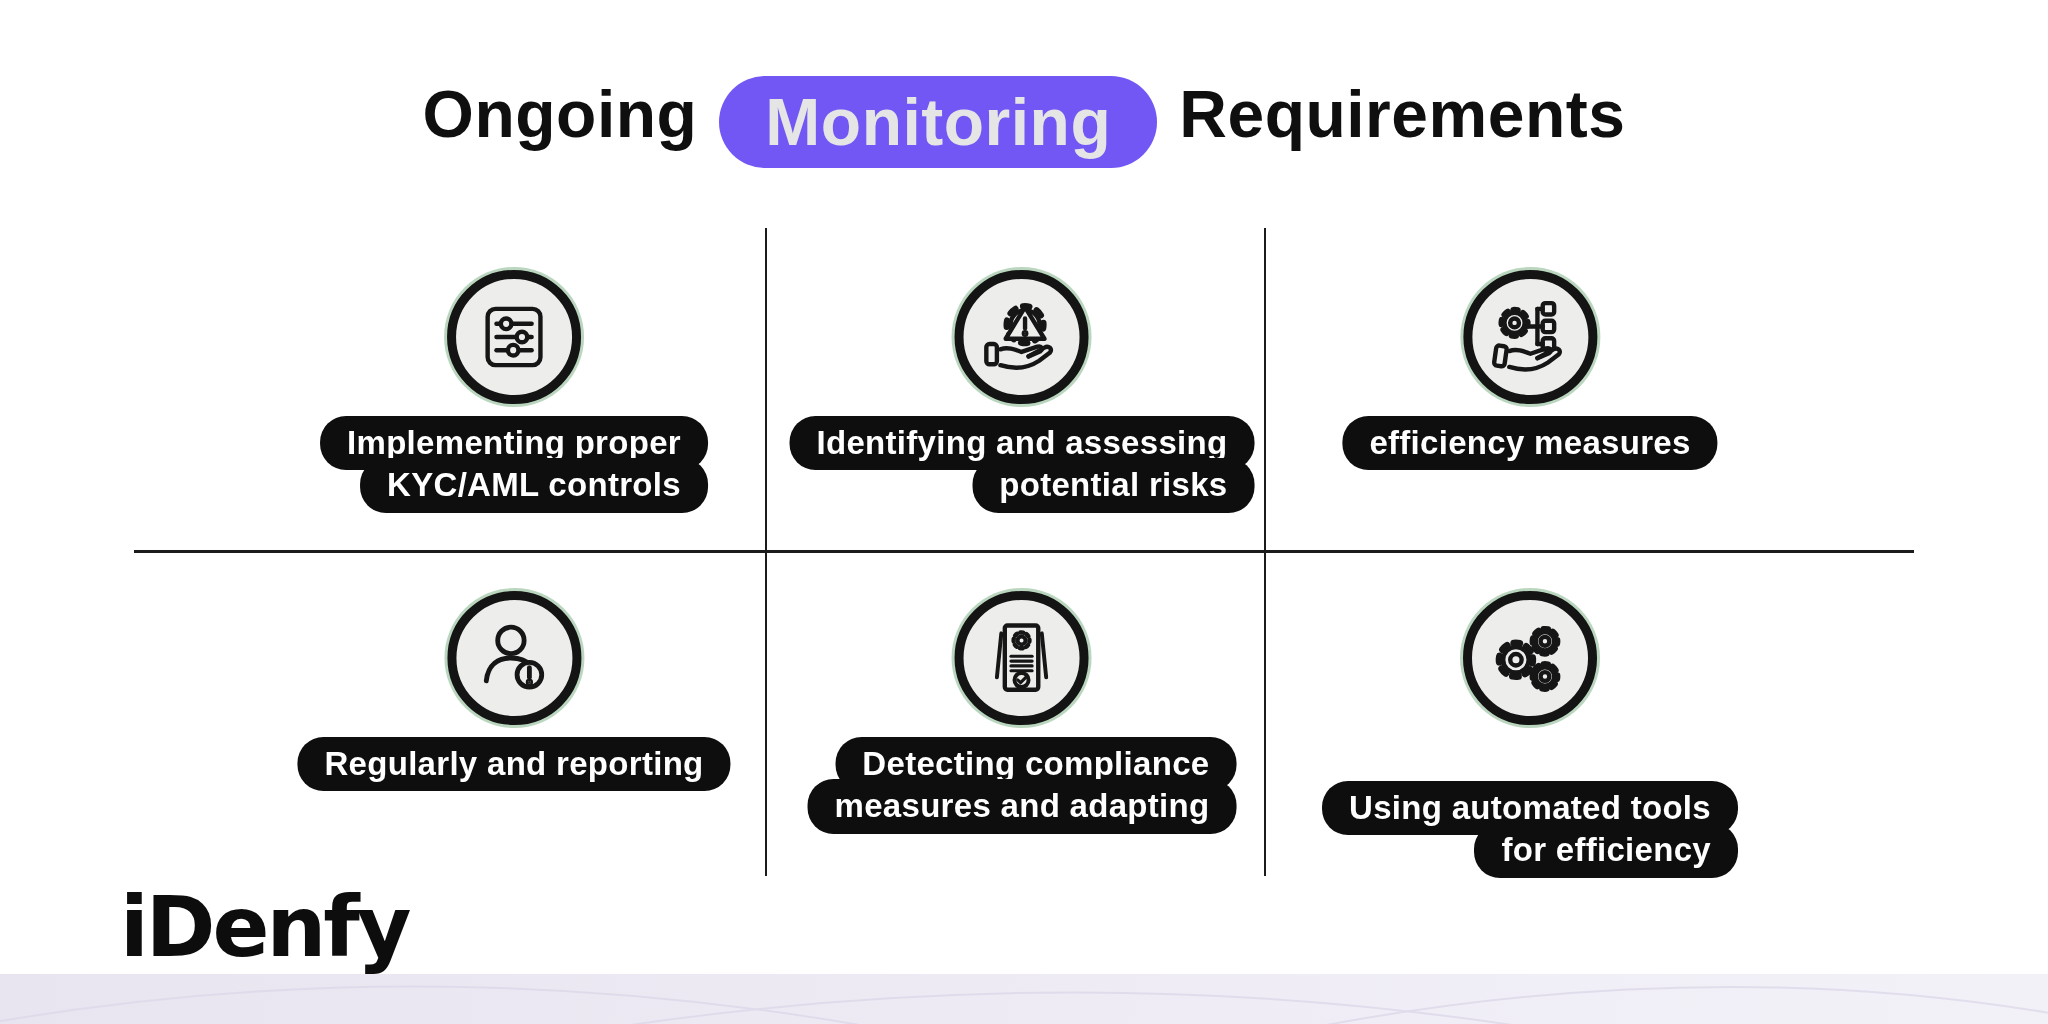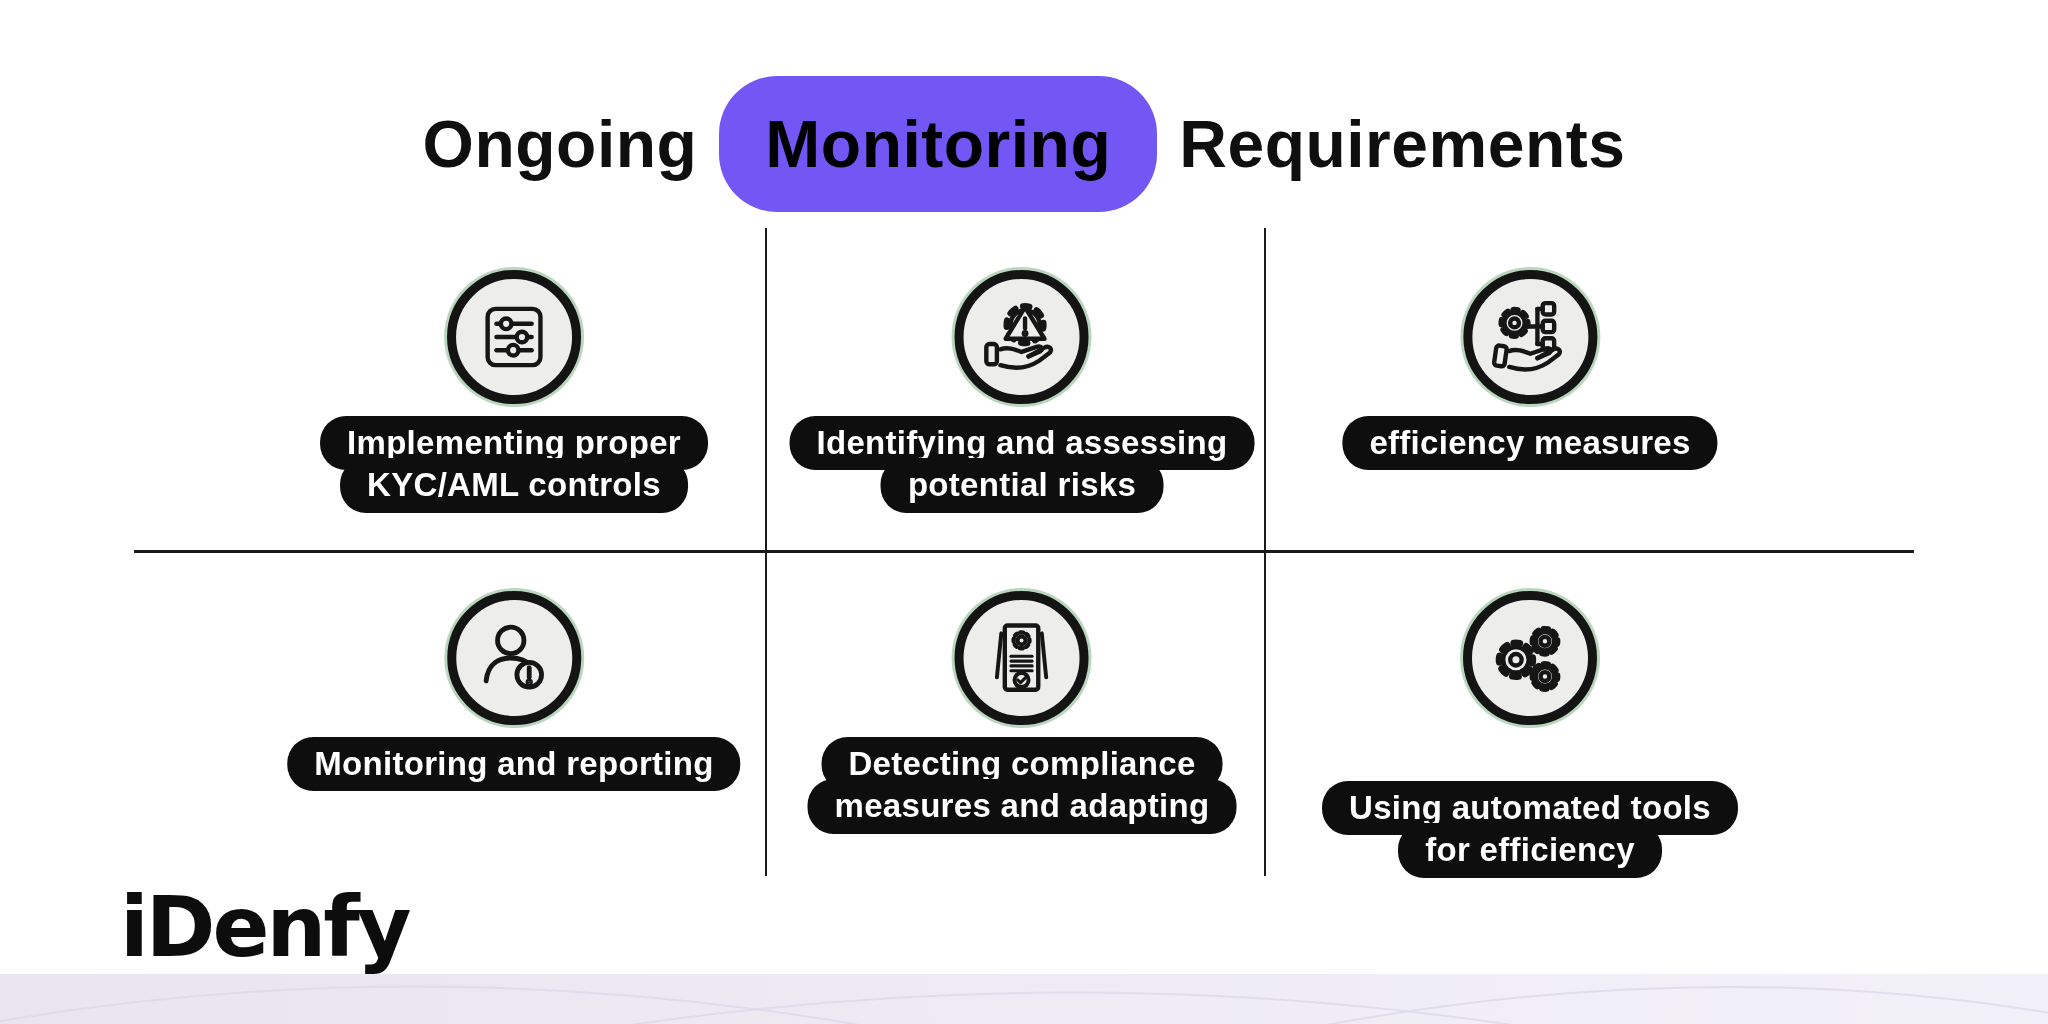--- a/index.html
+++ b/index.html
@@ -4,26 +4,26 @@
 <style>
   html,body{margin:0;padding:0;}
   body{
     width:2048px;height:1024px;position:relative;overflow:hidden;
     background:#ffffff;
     font-family:"Liberation Sans", sans-serif;
   }
   
   .title{
     position:absolute;top:76px;left:0;width:100%;
-    display:flex;justify-content:center;align-items:center;gap:22px;
+    display:flex;justify-content:center;align-items:flex-start;gap:22px;
     font-size:66px;font-weight:bold;color:#0f0f0f;letter-spacing:0.5px;
   }
   .title .hl{
-    background:#7257F5;color:#000000;
-    padding:30px 46px;border-radius:58px;
+    background:#7257F5;color:#e5e5e5;
+    padding:8px 46px;border-radius:58px;
   }
   
   .vline{position:absolute;top:228px;height:648px;width:2px;background:#1b1b1b;}
   .vline.v1{left:765px;}
   .vline.v2{left:1264px;}
   .hline{position:absolute;top:550px;left:134px;width:1780px;height:3px;background:#1b1b1b;}
   
   .card{
     position:absolute;transform:translateX(-50%);
     display:flex;flex-direction:column;align-items:center;
@@ -31,21 +31,21 @@
   .icon-wrap{
     width:116px;height:116px;border-radius:50%;
     background:#EDEEEC;border:9px solid #141414;
     box-shadow:0 0 0 3px rgba(118,173,128,0.5);
     display:flex;align-items:center;justify-content:center;
   }
   .icon-wrap svg{width:88px;height:88px;}
   .ic{stroke:#161616;fill:none;stroke-linecap:round;stroke-linejoin:round;}
   .pill-label{
     margin-top:12px;
-    display:flex;flex-direction:column;align-items:center;
+    display:flex;flex-direction:column;align-items:flex-end;
     font-size:33px;font-weight:bold;color:#ffffff;letter-spacing:0.3px;
   }
   .pill-label span{
     background:#0e0e0e;padding:7px 27px;border-radius:26px;
     white-space:nowrap;line-height:1.22;position:relative;
   }
   .pill-label span + span{margin-top:-12px;}
   
   .logo{
     position:absolute;left:90px;top:878px;
@@ -144,21 +144,21 @@
       <g class="ic" stroke-width="5.5">
         <circle cx="46" cy="30" r="15"></circle>
         <path d="M18,76 C20,57 32,50 46,50 C56,50 64,53 69,59"></path>
         <circle cx="67" cy="69" r="14" fill="#EDEEEC"></circle>
         <line x1="67" y1="61" x2="67" y2="72"></line>
         <circle cx="67" cy="77.5" r="1.4" fill="#161616"></circle>
       </g>
     </svg>
   </div>
   <div class="pill-label">
-    <span>Monitoring and reporting</span>
+    <span>Regularly and reporting</span>
   </div>
 </div>
 
 <div class="card" style="left:1022px;top:591px;">
   <div class="icon-wrap">
     <svg viewBox="0 0 100 100">
       <g class="ic" stroke-width="4.5">
         <path d="M27,22 L22,72"></path>
         <path d="M73,22 L78,72"></path>
         <rect x="31" y="13" width="38" height="73" rx="3" fill="#EDEEEC" stroke-width="5"></rect>

